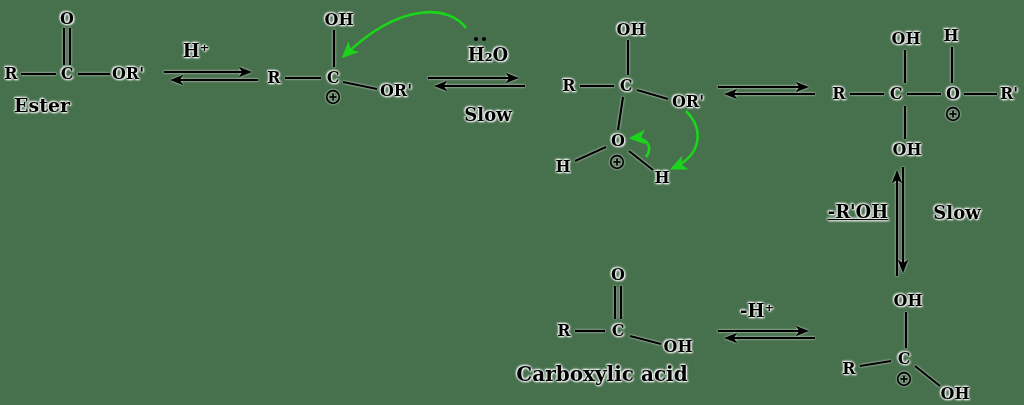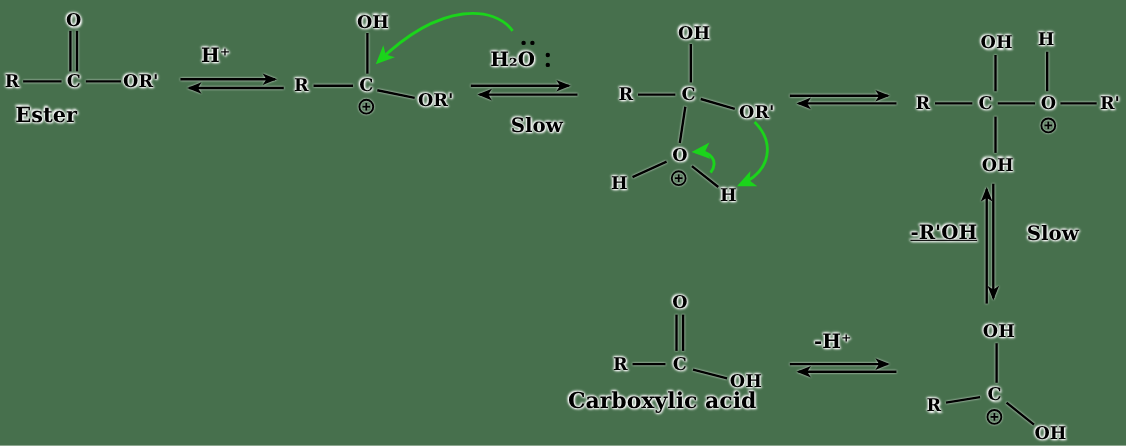--- a/index.html
+++ b/index.html
@@ -153,21 +153,21 @@
       <span class="lbl" style="left: 67px; top: 19px; font-size: 16px;">O</span>
       <span class="lbl" style="left: 11px; top: 74px; font-size: 16px;">R</span>
       <span class="lbl" style="left: 67px; top: 74px; font-size: 16px;">C</span>
       <span class="lbl" style="left: 128px; top: 74px; font-size: 16px;">OR'</span>
       <span class="lbl" style="left: 42px; top: 105px; font-size: 19px;">Ester</span>
       <span class="lbl" style="left: 196px; top: 51px; font-size: 18px;">H⁺</span>
       <span class="lbl" style="left: 339px; top: 20px; font-size: 16px;">OH</span>
       <span class="lbl" style="left: 274px; top: 78px; font-size: 16px;">R</span>
       <span class="lbl" style="left: 333px; top: 78px; font-size: 16px;">C</span>
       <span class="lbl" style="left: 396px; top: 91px; font-size: 16px;">OR'</span>
-      <span class="lbl" style="left: 466px; top: 55px; font-size: 18px;">H₂O</span>
+      <span class="lbl" style="left: 488px; top: 55px; font-size: 18px;">H₂O</span>
       <span class="lbl" style="left: 488px; top: 115px; font-size: 18px;">Slow</span>
       <span class="lbl" style="left: 631px; top: 30px; font-size: 16px;">OH</span>
       <span class="lbl" style="left: 569px; top: 86px; font-size: 16px;">R</span>
       <span class="lbl" style="left: 626px; top: 86px; font-size: 16px;">C</span>
       <span class="lbl" style="left: 688px; top: 102px; font-size: 16px;">OR'</span>
       <span class="lbl" style="left: 618px; top: 141px; font-size: 16px;">O</span>
       <span class="lbl" style="left: 563px; top: 167px; font-size: 16px;">H</span>
       <span class="lbl" style="left: 662px; top: 178px; font-size: 16px;">H</span>
       <span class="lbl" style="left: 906px; top: 39px; font-size: 16px;">OH</span>
       <span class="lbl" style="left: 951px; top: 36px; font-size: 16px;">H</span>
@@ -179,16 +179,16 @@
       <span class="lbl" style="left: 858px; top: 212px; font-size: 18px; text-decoration: underline;">-R'OH</span>
       <span class="lbl" style="left: 957px; top: 213px; font-size: 18px;">Slow</span>
       <span class="lbl" style="left: 908px; top: 301px; font-size: 16px;">OH</span>
       <span class="lbl" style="left: 904px; top: 359px; font-size: 16px;">C</span>
       <span class="lbl" style="left: 849px; top: 369px; font-size: 16px;">R</span>
       <span class="lbl" style="left: 955px; top: 394px; font-size: 16px;">OH</span>
       <span class="lbl" style="left: 618px; top: 275px; font-size: 16px;">O</span>
       <span class="lbl" style="left: 564px; top: 331px; font-size: 16px;">R</span>
       <span class="lbl" style="left: 618px; top: 331px; font-size: 16px;">C</span>
       <span class="lbl" style="left: 678px; top: 347px; font-size: 16px;">OH</span>
-      <span class="lbl" style="left: 602px; top: 364px; font-size: 20px;">Carboxylic acid</span>
+      <span class="lbl" style="left: 602px; top: 374px; font-size: 20px;">Carboxylic acid</span>
       <span class="lbl" style="left: 757px; top: 311px; font-size: 18px;">-H⁺</span>
     </div>
 </div>
 
 </body></html>

